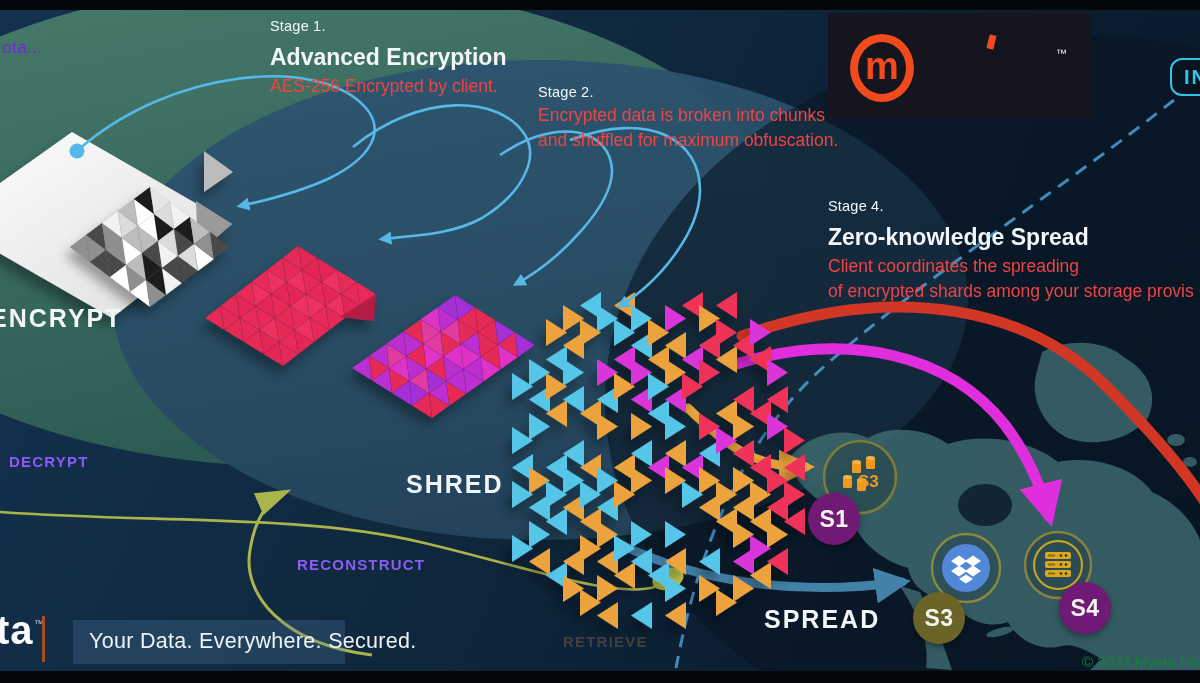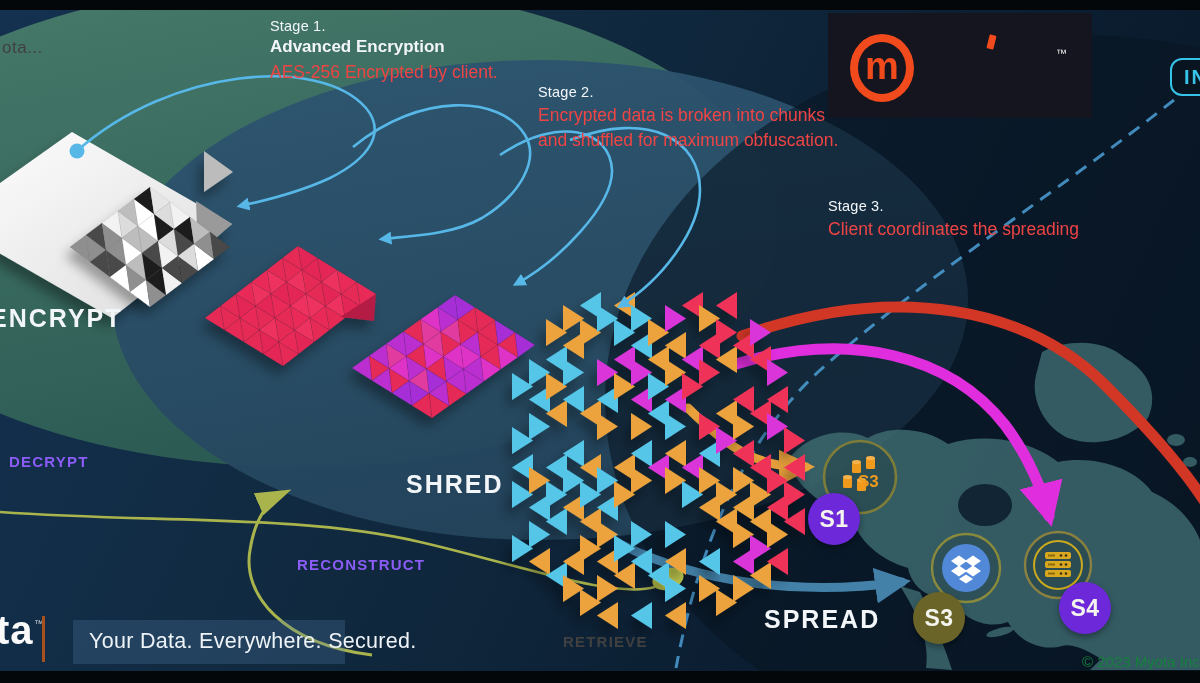--- a/index.html
+++ b/index.html
@@ -4,28 +4,28 @@
 <style>
   html,body{margin:0;padding:0;}
   body{
     width:1200px;height:683px;position:relative;overflow:hidden;
     background:linear-gradient(115deg,#143150 0%,#10293f 40%,#0b1d30 72%,#081624 100%);
     font-family:"Liberation Sans",sans-serif;
   }
   .abs{position:absolute;}
   svg#scene{position:absolute;left:0;top:0;}
   .bar{left:0;width:1200px;background:#04070a;z-index:40;}
-  .frag{color:#404040;font-size:17px;letter-spacing:.5px;z-index:30;}
+  .frag{color:#6d28d9;font-size:17px;letter-spacing:.5px;z-index:30;}
   .stage{z-index:30;color:#f2f6fa;}
   .stage .lbl{font-size:14.5px;font-weight:normal;letter-spacing:.2px;}
-  .stage .ttl{font-size:17px;font-weight:bold;margin-top:3px;}
+  .stage .ttl{font-size:23px;font-weight:bold;margin-top:10px;}
   .stage .line{font-size:17.5px;color:#ef4444;margin-top:3px;line-height:25px;font-weight:normal;}
   .bigLabel{color:#f2f6f9;font-weight:bold;font-size:25px;letter-spacing:2px;z-index:30;}
   .oliveLabel{color:#8b5cf6;font-weight:bold;font-size:15px;letter-spacing:1.2px;z-index:30;}
-  .badge{width:52px;height:52px;border-radius:50%;background:#6d28d9;color:#f4f4ee;
+  .badge{width:52px;height:52px;border-radius:50%;background:#701a75;color:#f4f4ee;
     font-weight:bold;font-size:23px;display:flex;align-items:center;justify-content:center;
     z-index:32;letter-spacing:.5px;box-shadow:0 3px 6px rgba(0,0,0,.35);}
   .awsText{color:#f09a1c;font-weight:bold;font-size:17px;z-index:33;}
   .logoBox{left:828px;top:13px;width:264px;height:105px;background:#14151e;z-index:31;}
   .monogram{left:22px;top:21px;width:48px;height:48px;border:8px solid #f14a1d;border-radius:50%;
     display:flex;align-items:center;justify-content:center;color:#f14a1d;font-weight:bold;font-size:38px;line-height:1;padding-bottom:4px;box-sizing:content-box;}
   .wordmark{left:96px;top:31px;font-size:47px;font-weight:bold;color:#fdfdfd;letter-spacing:1px;line-height:1;}
   .accent{left:160px;top:22px;width:7px;height:14px;background:#f14a1d;transform:rotate(14deg);border-radius:1px;}
   .tmLogo{left:228px;top:34px;color:#fdfdfd;font-size:11px;}
   .inPill{left:1170px;top:58px;width:70px;height:38px;border:2.5px solid #35c4e8;border-radius:12px;
@@ -456,22 +456,24 @@
   <div class="line">AES-256 Encrypted by client.</div>
 </div>
 
 <div class="abs stage" style="left:538px;top:84px;">
   <div class="lbl">Stage 2.</div>
   <div class="line">Encrypted data is broken into chunks</div>
   <div class="line" style="margin-top:0;text-align:right;">and shuffled for maximum obfuscation.</div>
 </div>
 
 <div class="abs stage" style="left:828px;top:198px;">
-  <div class="lbl">Stage 3.</div>
+  <div class="lbl">Stage 4.</div>
+  <div class="ttl">Zero-knowledge Spread</div>
   <div class="line">Client coordinates the spreading</div>
+  <div class="line" style="margin-top:0;white-space:nowrap;">of encrypted shards among your storage provis</div>
 </div>
 
 <div class="abs bigLabel" style="left:-10px;top:304px;">ENCRYPT</div>
 <div class="abs bigLabel" style="left:406px;top:470px;">SHRED</div>
 <div class="abs bigLabel" style="left:764px;top:605px;">SPREAD</div>
 
 <div class="abs oliveLabel" style="left:9px;top:453px;">DECRYPT</div>
 <div class="abs oliveLabel" style="left:297px;top:556px;">RECONSTRUCT</div>
 <div class="abs oliveLabel" style="left:563px;top:633px;color:#404040;">RETRIEVE</div>
 

